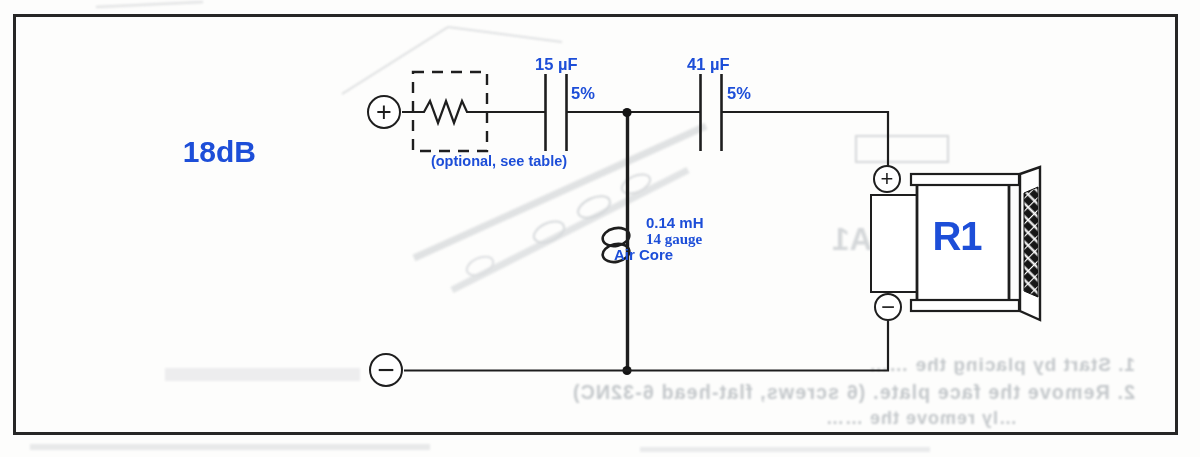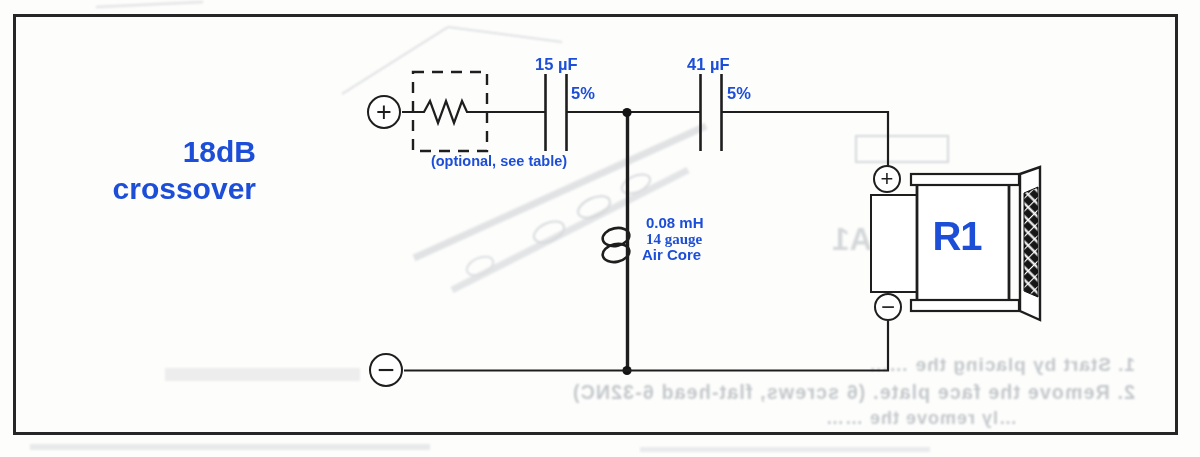--- a/index.html
+++ b/index.html
@@ -123,42 +123,41 @@
       <rect x="911" y="300" width="108" height="11" fill="#ffffff" stroke="#1e1e1e" stroke-width="2.2"></rect>
       <polygon points="1020,174 1040,167 1040,320 1020,311" fill="#ffffff" stroke="#1e1e1e" stroke-width="2.4"></polygon>
       <polygon points="1024,193 1038,187 1038,297 1024,291" fill="url(#xh)" stroke="#111111" stroke-width="1"></polygon>
     </g>
   </svg>
 
   <div id="label-layer" class="abs">
 
     <div id="title" class="lbl">
       <div>18dB</div>
-      <div>crossover</div>
     </div>
 
     <div class="term term-big" style="left:367px;top:95px;">
         <span>+</span>
       </div>
 
     <div class="term term-big" style="left:369px;top:353px;font-size:30px;">
         <span>−</span>
       </div>
 
     <div id="opt-note" class="lbl">(optional, see table)</div>
 
     <div class="lbl cap-val" style="left:535px;top:55px;">15 µF</div>
     <div class="lbl cap-tol" style="left:571px;top:84px;">5%</div>
 
     <div class="lbl cap-val" style="left:687px;top:55px;">41 µF</div>
     <div class="lbl cap-tol" style="left:727px;top:84px;">5%</div>
 
-    <div class="lbl ind-line" style="left:646px;top:215px;">0.08 mH</div>
+    <div class="lbl ind-line" style="left:646px;top:215px;">0.14 mH</div>
     <div class="lbl ind-line" style="left:646px;top:231px;font-family:Liberation Serif, serif;">14 gauge</div>
-    <div class="lbl ind-line" style="left:642px;top:247px;">Air Core</div>
+    <div class="lbl ind-line" style="left:614px;top:247px;">Air Core</div>
 
     <div class="term term-small" style="left:873px;top:165px;">
         <span>+</span>
       </div>
 
     <div class="term term-small" style="left:874px;top:293px;font-size:24px;">
         <span>−</span>
       </div>
 
     <div id="r1" class="lbl">R1</div>

